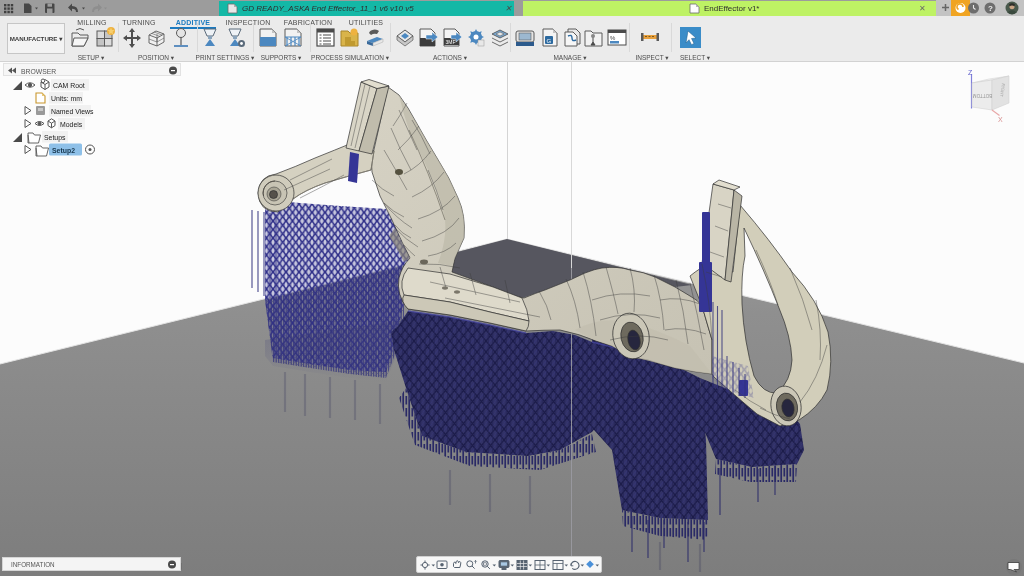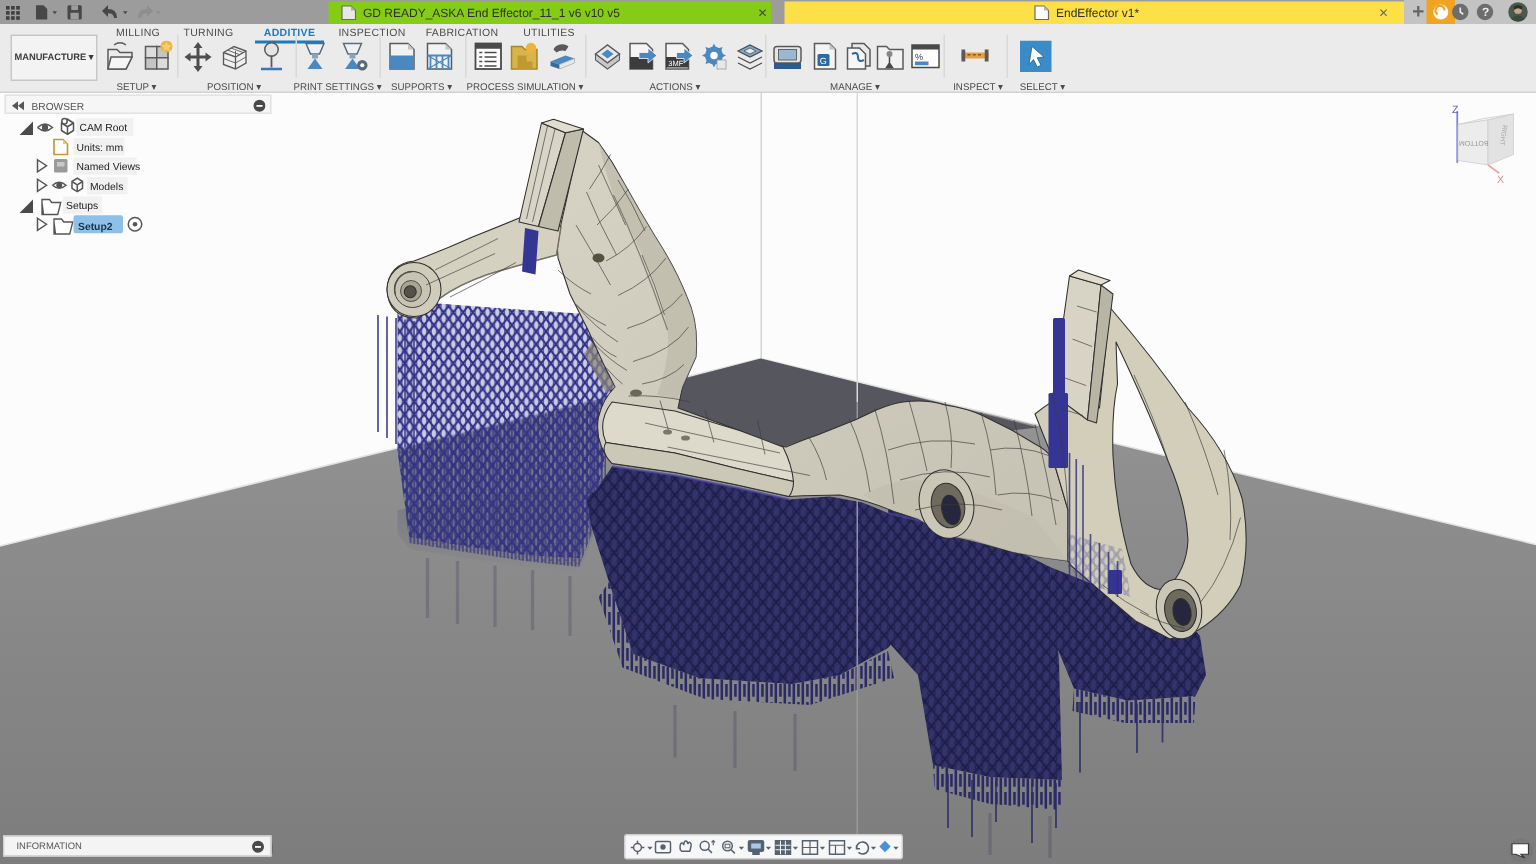--- a/index.html
+++ b/index.html
@@ -1,22 +1,22 @@
 <!DOCTYPE html>
 <html><head>
 <meta charset="utf-8">
 <style>
   html,body{margin:0;padding:0;}
   body{width:1024px;height:576px;overflow:hidden;font-family:"Liberation Sans",sans-serif;}
   #app{position:relative;width:1024px;height:576px;background:#fdfdfd;}
   .abs{position:absolute;}
   #titlebar{position:absolute;left:0;top:0;width:1024px;height:16px;background:#9c9c9c;}
   #tb-right{position:absolute;left:936px;top:0;width:88px;height:16px;background:#c3c3c3;}
-  .tab1{position:absolute;left:219px;top:1px;width:295px;height:18px;background:#84cc16;}
-  .tab2{position:absolute;left:523px;top:1px;width:413px;height:15px;background:#fde047;}
+  .tab1{position:absolute;left:219px;top:1px;width:295px;height:18px;background:#14b8a6;font-style:italic;}
+  .tab2{position:absolute;left:523px;top:1px;width:413px;height:15px;background:#bef264;}
   .tabtxt{font-size:8px;color:#2f2f2f;line-height:15px;white-space:nowrap;position:absolute;top:0;}
   #ribbon{position:absolute;left:0;top:16px;width:1024px;height:46px;background:#ebebeb;border-bottom:1px solid #d2d2d2;box-sizing:border-box;}
   .rtab{position:absolute;top:3px;font-size:7px;color:#4c4c4c;letter-spacing:.2px;transform:translateX(-50%);}
   .rtab.active{color:#1b7ac0;font-weight:bold;}
   .grouplabel{position:absolute;top:38px;font-size:6.5px;color:#4c4c4c;white-space:nowrap;transform:translateX(-50%);}
   .sep{position:absolute;top:7px;width:1px;height:29px;background:#d9d9d9;}
   #manubtn{position:absolute;left:7px;top:23px;width:58px;height:31px;border:1px solid #c6c6c6;background:#f3f3f3;box-sizing:border-box;
            font-size:6.2px;font-weight:bold;color:#3c3c3c;text-align:center;line-height:29px;letter-spacing:0;}
   .ricon{position:absolute;top:11px;}
   #browser{position:absolute;left:3px;top:63px;width:178px;}

